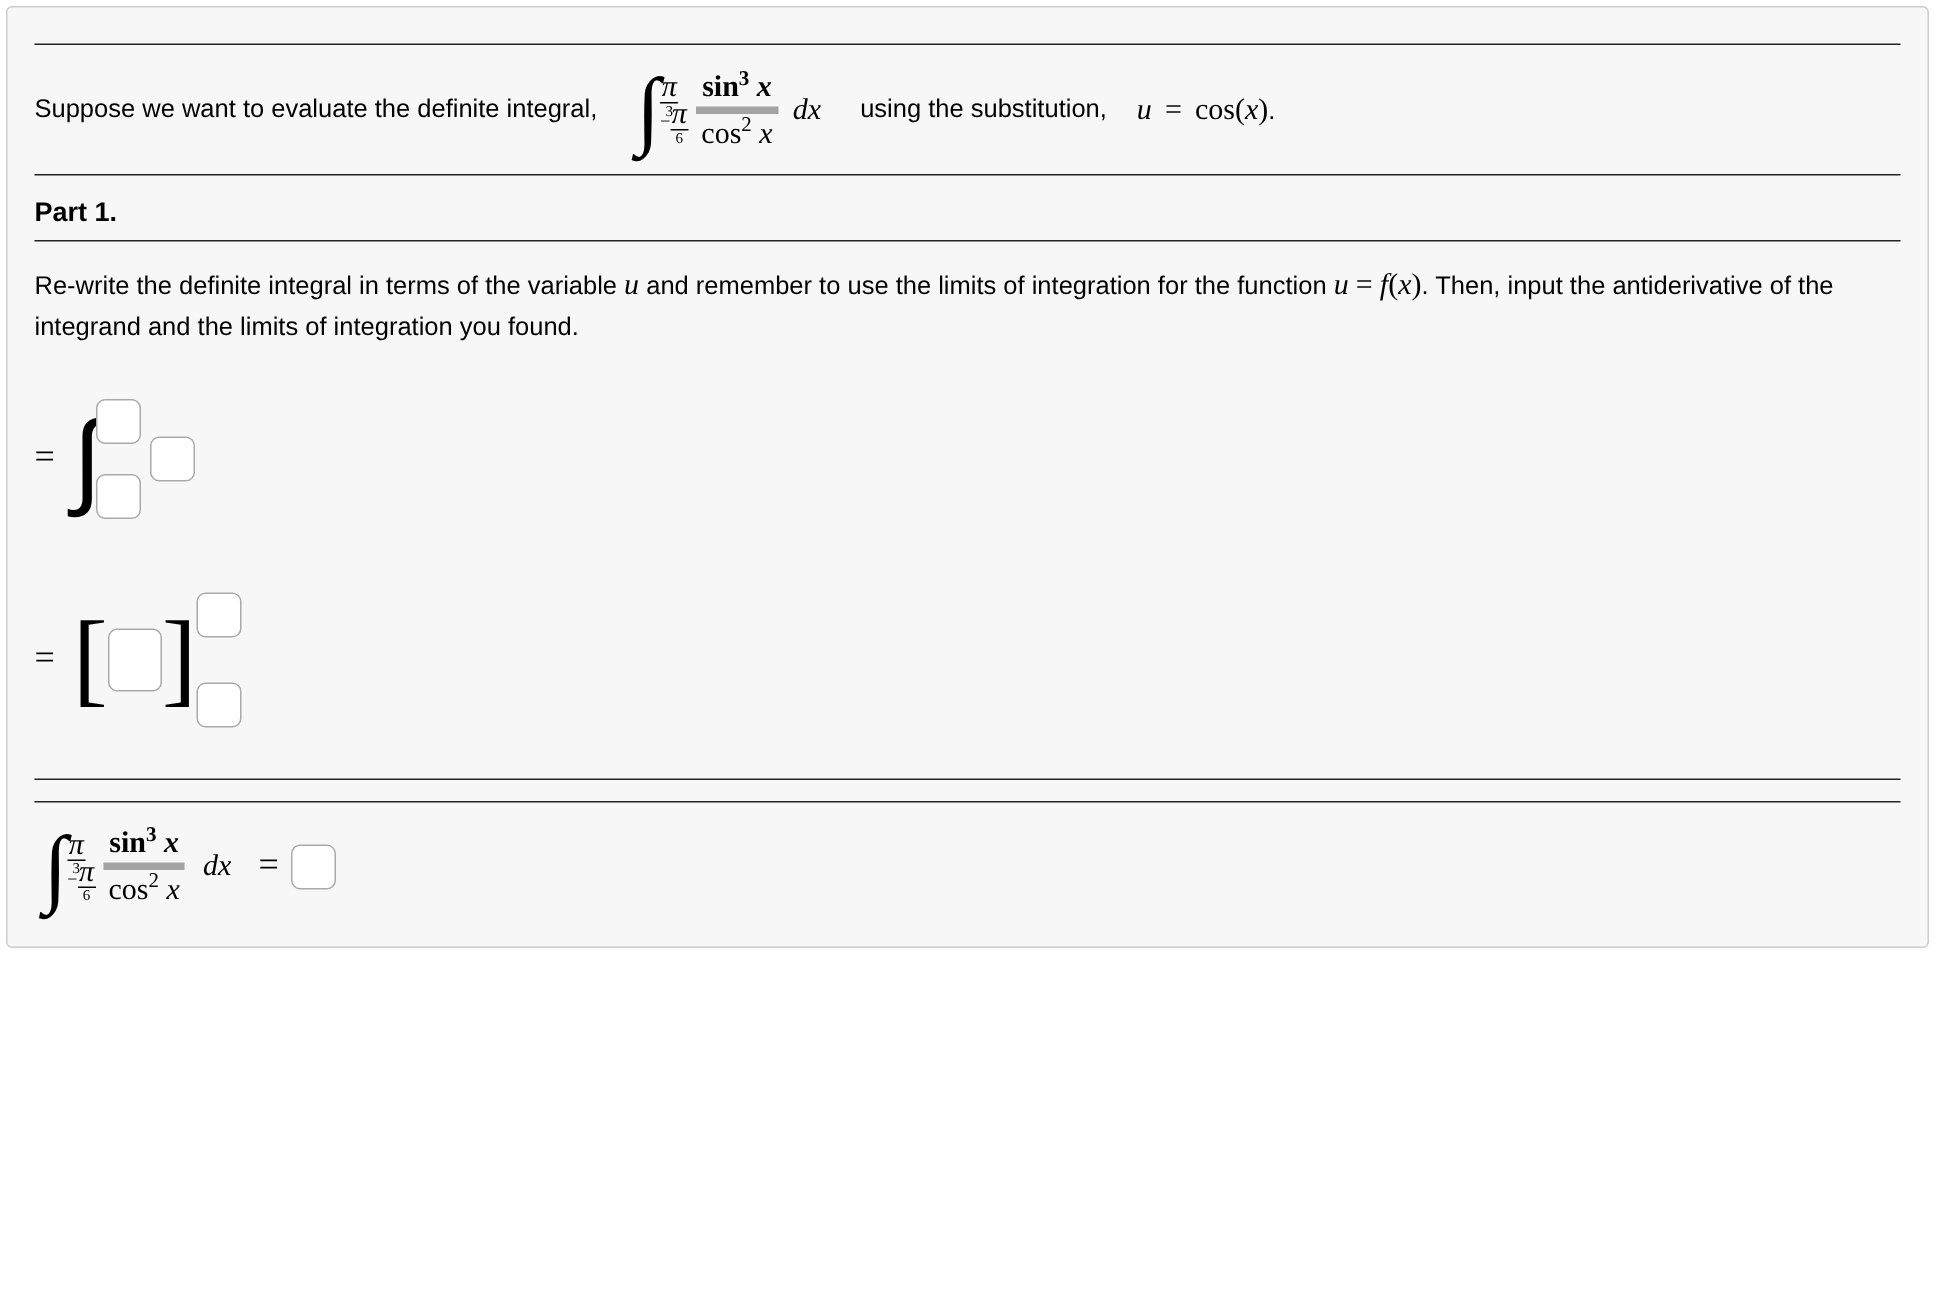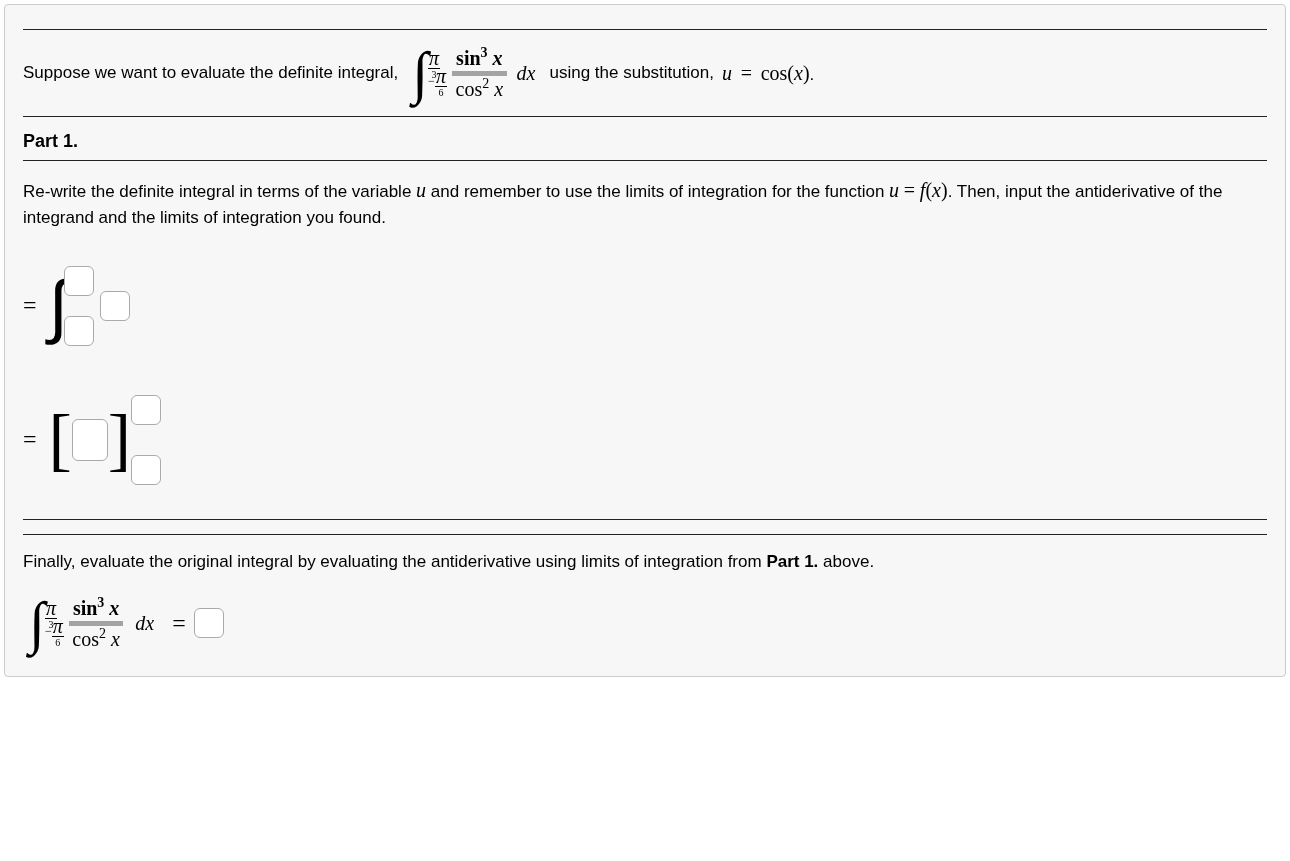--- a/index.html
+++ b/index.html
@@ -23,21 +23,21 @@
   }
   hr.sep {
     border: none;
     border-top: 1px solid #222;
     margin: 8px 0 14px 0;
   }
   .intro-line {
     display: flex;
     align-items: center;
     flex-wrap: wrap;
-    gap: 8px;
+    gap: 20px;
     margin-bottom: 14px;
   }
   .math-var { font-family: "Times New Roman", Times, serif; font-style: italic; font-size: 20px; }
   .math-up  { font-family: "Times New Roman", Times, serif; font-style: normal; font-size: 20px; }
 
   
   .integral {
     display: inline-flex;
     align-items: center;
     margin: 0 6px;
@@ -237,23 +237,20 @@
         <input class="ansbox" style="">
         <input class="ansbox" style="">
       </span>
     </span>
   </div>
 
   <hr class="sep">
 
   <hr class="sep">
 
-  <div class="body-text">
-    <span>Finally, evaluate the original integral by evaluating the antiderivative using limits of integration from </span><b>Part 1.</b><span> above.</span>
-  </div>
 
   <div class="part2-row">
     <span class="integral">
       <span class="int-sym-wrap">
         <span class="int-sym">∫</span>
         <span class="int-lim-top">
           <span class="tinyfrac">
               <span class="tn math-var">π</span>
               <span class="td">3</span>
             </span>

